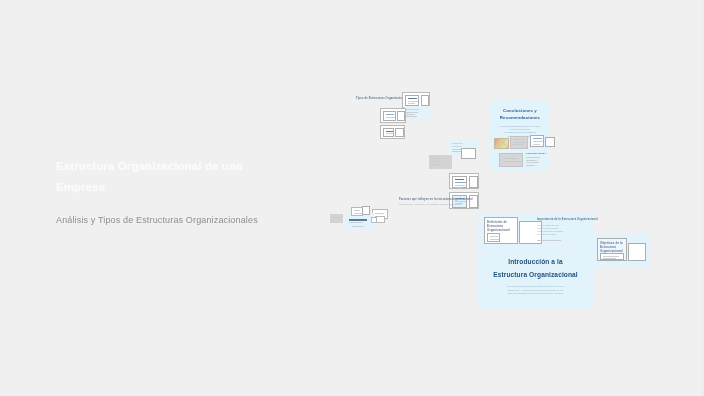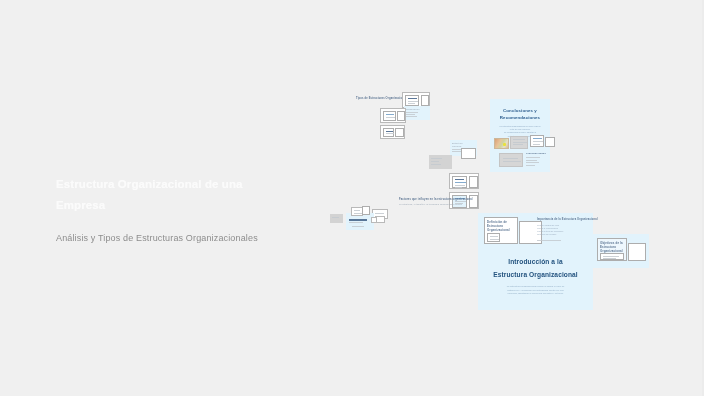--- a/index.html
+++ b/index.html
@@ -12,21 +12,21 @@
     background: #f0f0f0;
     font-family: "Liberation Sans", sans-serif;
     overflow: hidden;
     position: relative;
   }
 
   
   #title-block {
     position: absolute;
     left: 56px;
-    top: 174px;
+    top: 156px;
     width: 300px;
   }
   #main-title {
     font-size: 11.5px;
     font-weight: bold;
     color: #fbfbfb;
     line-height: 21px;
     letter-spacing: 0.1px;
     white-space: pre-line;
     text-shadow: 0 0 1px rgba(255,255,255,0.55);

